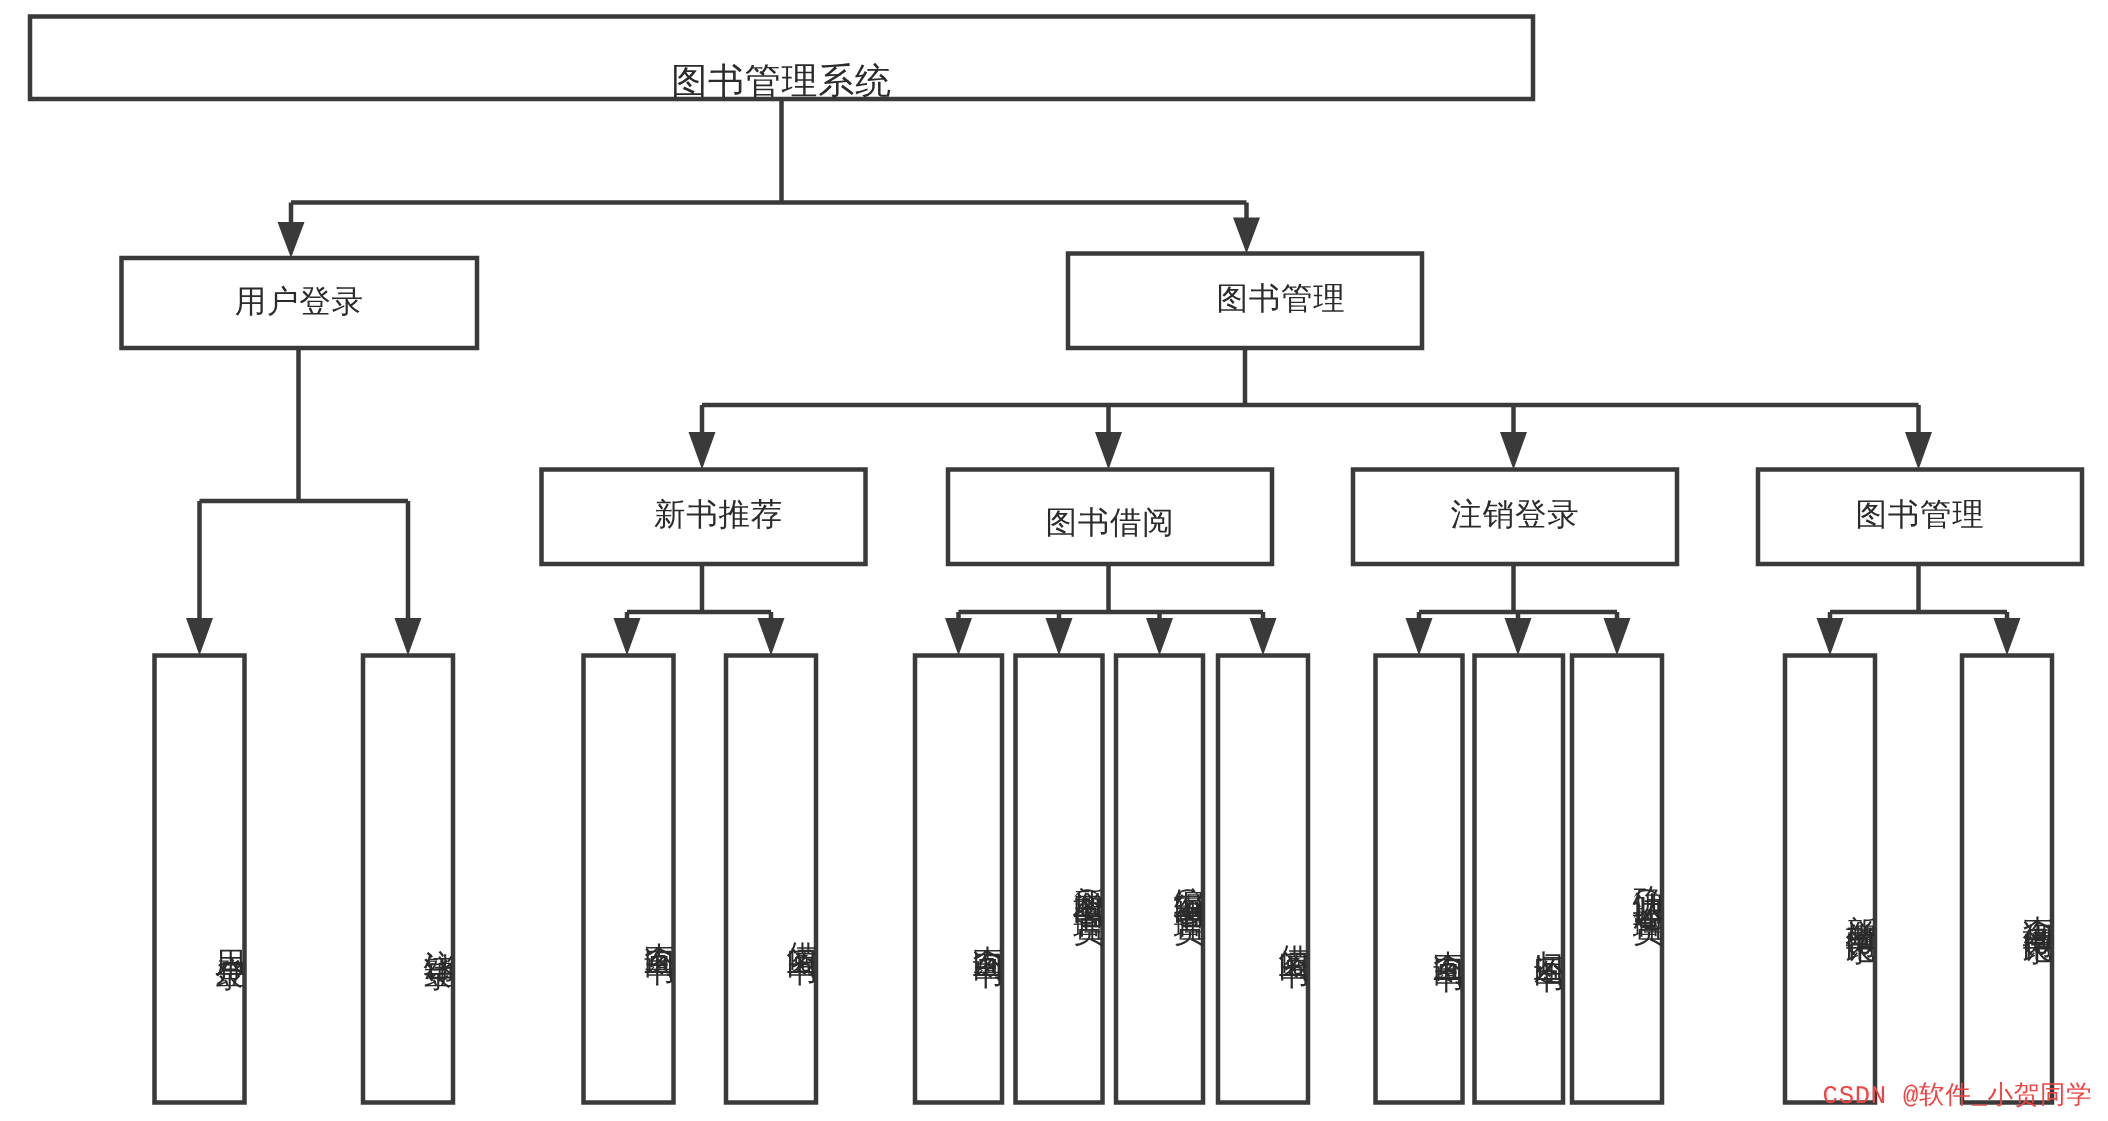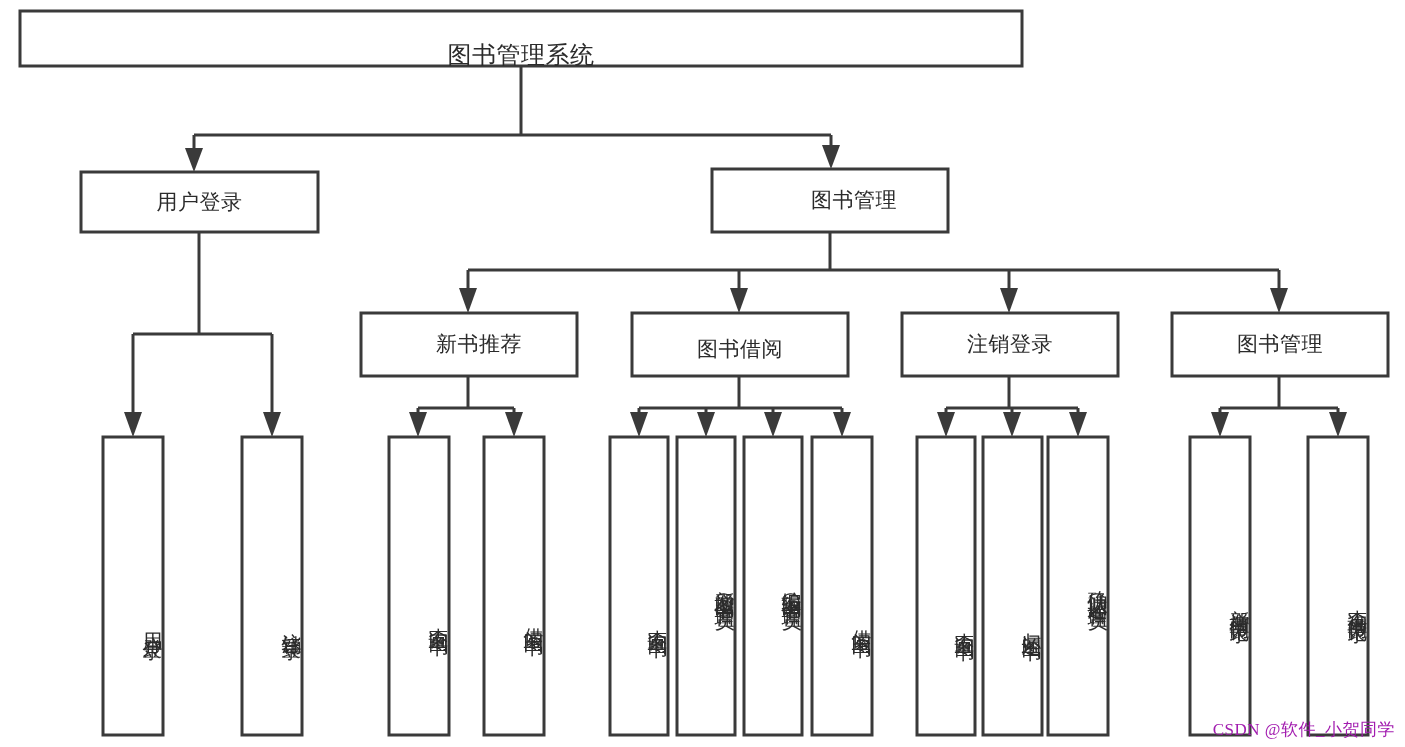--- a/index.html
+++ b/index.html
@@ -57,23 +57,23 @@
     text-orientation: upright;
     font-size: 20px;
     letter-spacing: 3px;
     align-items: flex-start;
     justify-content: center;
   }
   #watermark {
     position: absolute;
     right: 10px;
     bottom: 6px;
-    font-family: Liberation Serif, serif;
+    font-family: Liberation Mono, monospace;
     font-size: 17px;
-    color: #a21caf;
+    color: #ef4444;
     white-space: nowrap;
     letter-spacing: 0.5px;
   }
 </style>
 </head>
 <body>
 
 <div id="canvas">
 
   <svg id="diagram-svg" viewBox="0 0 1405 747">

